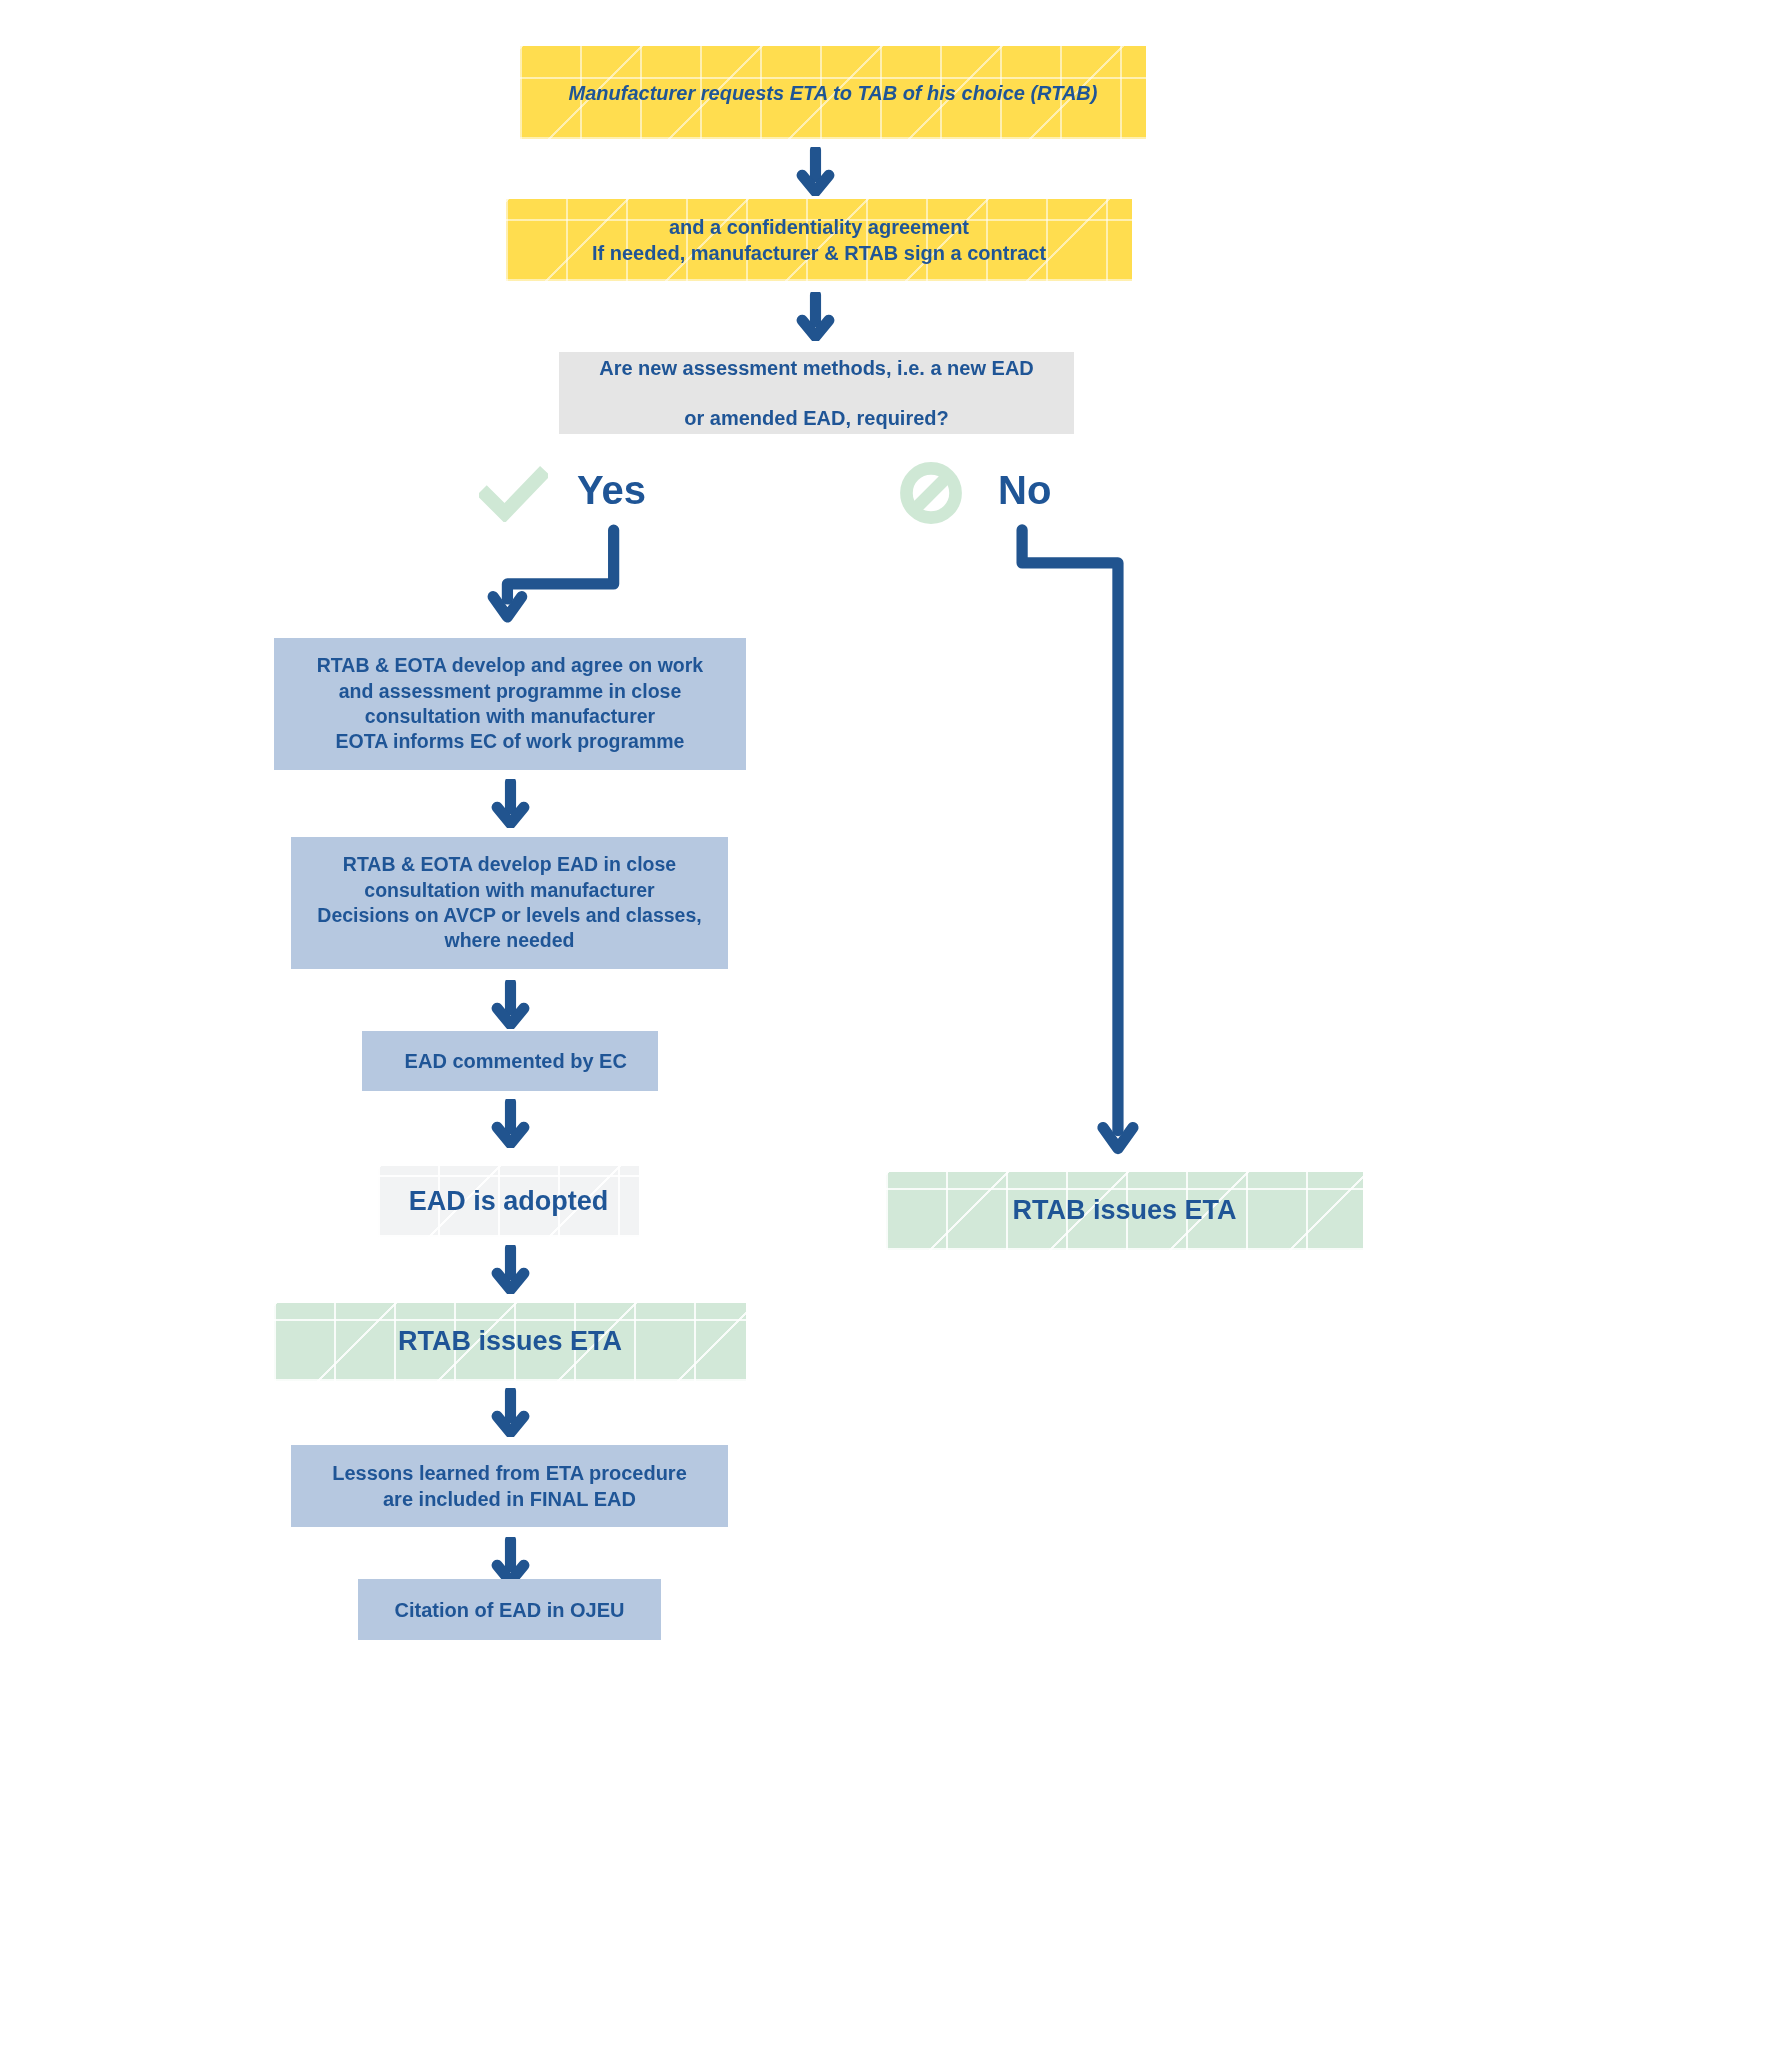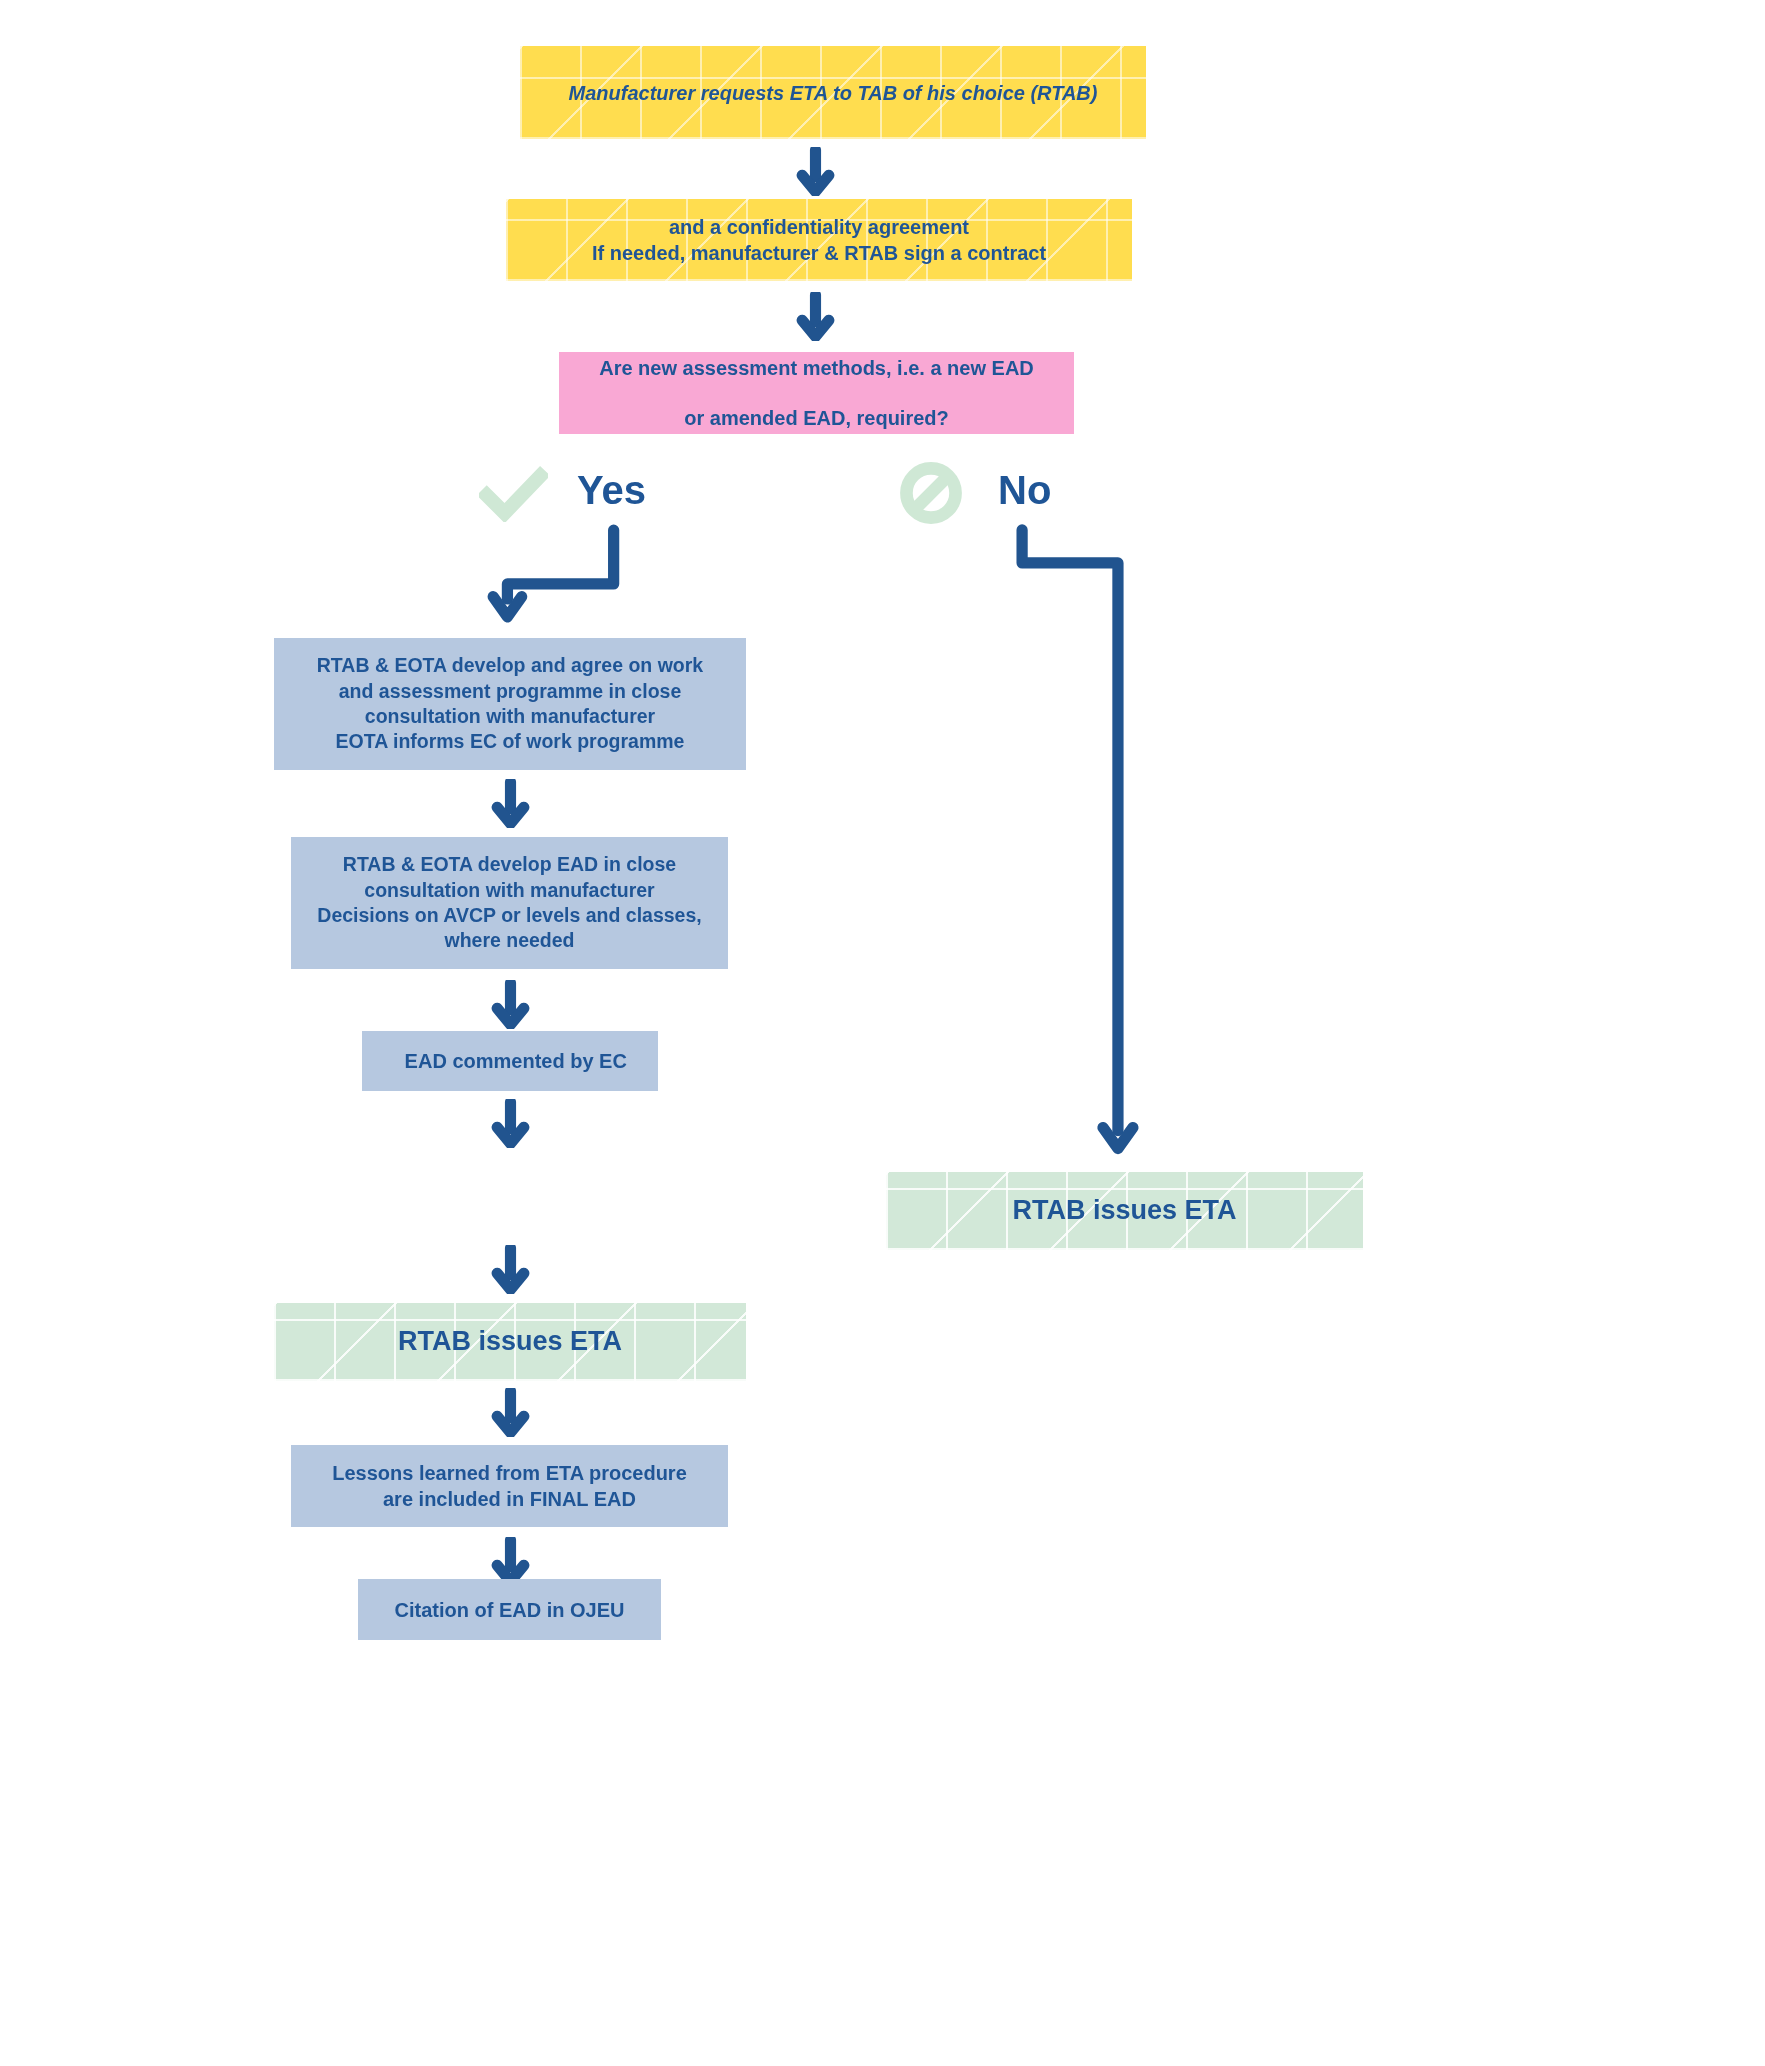--- a/index.html
+++ b/index.html
@@ -36,21 +36,21 @@
   .ln.normal { font-weight: bold; }
 
   
   .fill-yellow {
     background-color: #ffdd4f;
     background-image:
       repeating-linear-gradient(0deg, rgba(255,255,255,.55) 0 2.2px, rgba(255,255,255,0) 2.2px 60px),
       repeating-linear-gradient(90deg, rgba(255,255,255,.55) 0 2.2px, rgba(255,255,255,0) 2.2px 60px),
       repeating-linear-gradient(135deg, rgba(255,255,255,.55) 0 2.2px, rgba(255,255,255,0) 2.2px 85px);
   }
-  .fill-orange { background-color: #f9a8d4; gap: 24px; }
+  .fill-orange { background-color: #e5e5e5; gap: 24px; }
   .fill-blue   { background-color: #b6c8e0; }
   .fill-green {
     background-color: #d2e8d8;
     background-image:
       repeating-linear-gradient(0deg, rgba(255,255,255,.85) 0 2.2px, rgba(255,255,255,0) 2.2px 60px),
       repeating-linear-gradient(90deg, rgba(255,255,255,.85) 0 2.2px, rgba(255,255,255,0) 2.2px 60px),
       repeating-linear-gradient(135deg, rgba(255,255,255,.85) 0 2.2px, rgba(255,255,255,0) 2.2px 85px);
   }
   .fill-grey {
     background-color: #f2f3f4;
@@ -166,20 +166,23 @@
     <span class="ln bold">EAD commented by EC</span>
   </div>
 
   <div class="arrow" style="left:491px; top:1099px;">
     <svg width="39" height="49" viewBox="0 0 52 66" xmlns="http://www.w3.org/2000/svg">
       <path d="M26 4 L26 40" stroke="#21548f" stroke-width="15" stroke-linecap="round" fill="none"></path>
       <path d="M8 38 L26 60 L44 38" stroke="#21548f" stroke-width="15" stroke-linecap="round" stroke-linejoin="round" fill="none"></path>
     </svg>
   </div>
 
+  <div class="node fill-grey" style="left:378px; top:1166px; width:261px; height:71px; font-size:27px;">
+    <span class="ln bold">EAD is adopted</span>
+  </div>
 
   <div class="arrow" style="left:491px; top:1245px;">
     <svg width="39" height="49" viewBox="0 0 52 66" xmlns="http://www.w3.org/2000/svg">
       <path d="M26 4 L26 40" stroke="#21548f" stroke-width="15" stroke-linecap="round" fill="none"></path>
       <path d="M8 38 L26 60 L44 38" stroke="#21548f" stroke-width="15" stroke-linecap="round" stroke-linejoin="round" fill="none"></path>
     </svg>
   </div>
 
   <div class="node fill-green" style="left:274px; top:1303px; width:472px; height:78px; font-size:27px;">
     <span class="ln bold">RTAB issues ETA</span>

